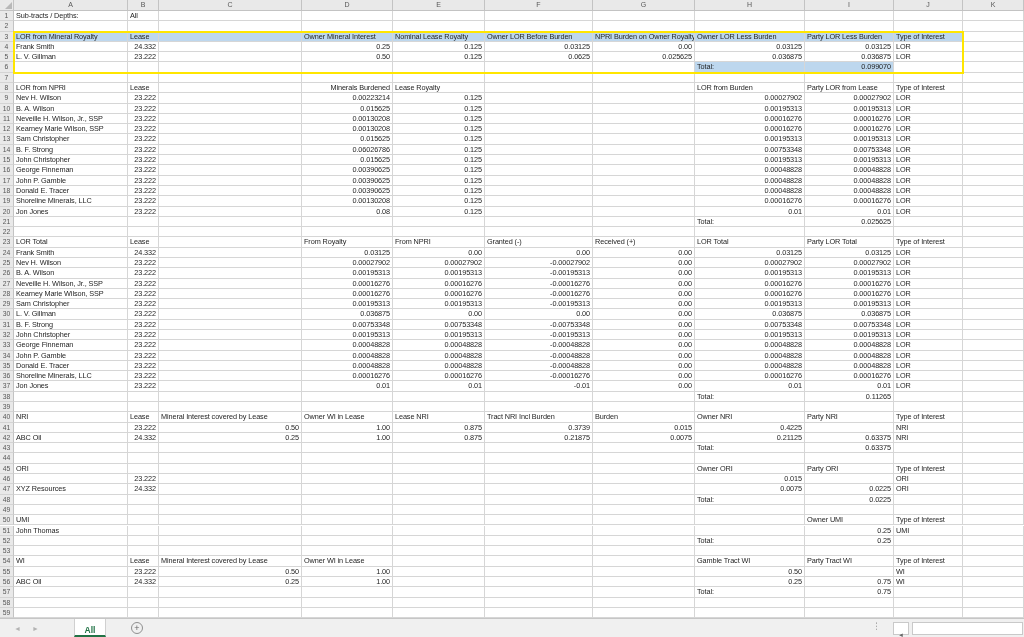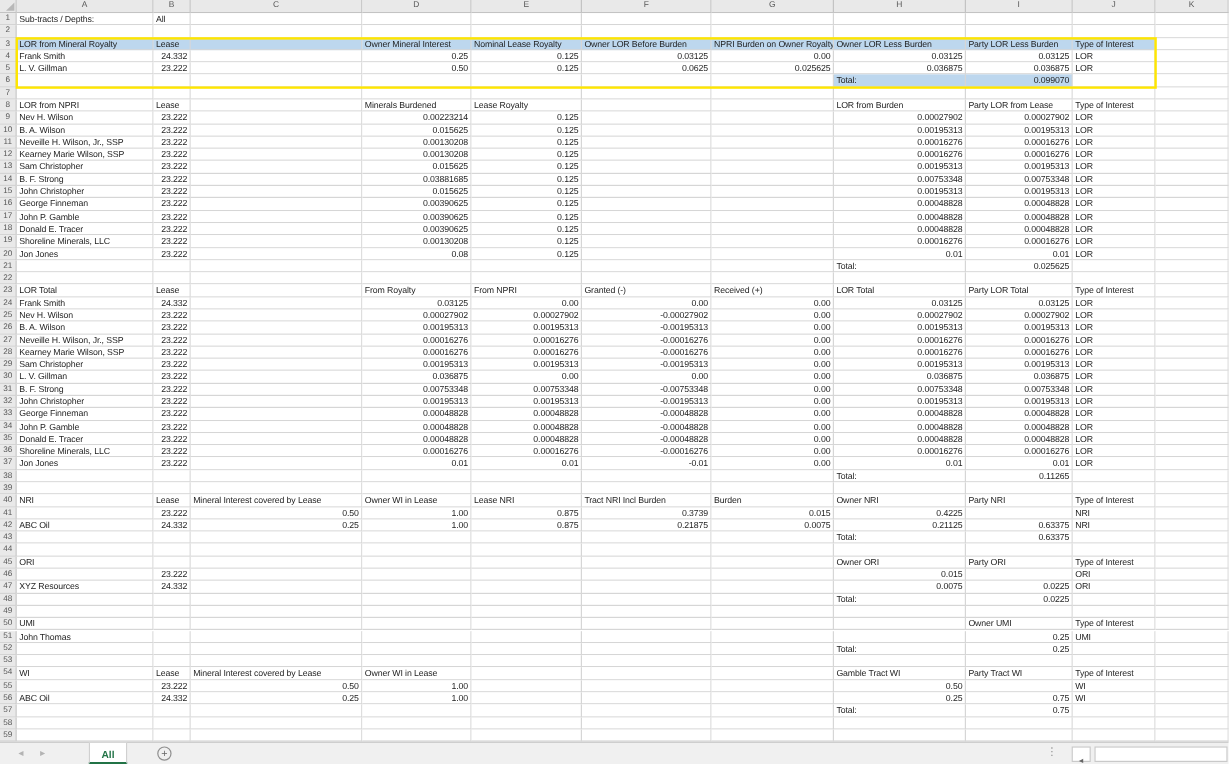--- a/index.html
+++ b/index.html
@@ -200,21 +200,21 @@
       <div class="cell" style="left: 379px; top: 61.74px; width: 92px; height: 10.29px;"></div>
       <div class="cell" style="left: 471px; top: 61.74px; width: 108px; height: 10.29px;"></div>
       <div class="cell" style="left: 579px; top: 61.74px; width: 102px; height: 10.29px;"></div>
       <div class="cell" style="left: 681px; top: 61.74px; width: 110px; height: 10.29px;"></div>
       <div class="cell" style="left: 791px; top: 61.74px; width: 89px; height: 10.29px;"></div>
       <div class="cell" style="left: 880px; top: 61.74px; width: 69px; height: 10.29px;"></div>
       <div class="cell" style="left: 949px; top: 61.74px; width: 61px; height: 10.29px;"></div>
       <div class="cell txt" style="left: 0px; top: 72.03px; width: 114px; height: 10.29px;">LOR from NPRI</div>
       <div class="cell txt" style="left: 114px; top: 72.03px; width: 31px; height: 10.29px;">Lease</div>
       <div class="cell" style="left: 145px; top: 72.03px; width: 143px; height: 10.29px;"></div>
-      <div class="cell txt" style="left: 288px; top: 72.03px; width: 91px; height: 10.29px;">Minerals Burdened</div>
+      <div class="cell txt" style="left: 288px; top: 72.03px; width: 91px; height: 10.29px; text-align: right;">Minerals Burdened</div>
       <div class="cell txt" style="left: 379px; top: 72.03px; width: 92px; height: 10.29px;">Lease Royalty</div>
       <div class="cell" style="left: 471px; top: 72.03px; width: 108px; height: 10.29px;"></div>
       <div class="cell" style="left: 579px; top: 72.03px; width: 102px; height: 10.29px;"></div>
       <div class="cell txt" style="left: 681px; top: 72.03px; width: 110px; height: 10.29px;">LOR from Burden</div>
       <div class="cell txt" style="left: 791px; top: 72.03px; width: 89px; height: 10.29px;">Party LOR from Lease</div>
       <div class="cell txt" style="left: 880px; top: 72.03px; width: 69px; height: 10.29px;">Type of Interest</div>
       <div class="cell" style="left: 949px; top: 72.03px; width: 61px; height: 10.29px;"></div>
       <div class="cell txt" style="left: 0px; top: 82.32px; width: 114px; height: 10.29px;">Nev H. Wilson</div>
       <div class="cell num" style="left: 114px; top: 82.32px; width: 31px; height: 10.29px;">23.222</div>
       <div class="cell" style="left: 145px; top: 82.32px; width: 143px; height: 10.29px;"></div>
@@ -266,21 +266,21 @@
       <div class="cell num" style="left: 379px; top: 123.48px; width: 92px; height: 10.29px;">0.125</div>
       <div class="cell" style="left: 471px; top: 123.48px; width: 108px; height: 10.29px;"></div>
       <div class="cell" style="left: 579px; top: 123.48px; width: 102px; height: 10.29px;"></div>
       <div class="cell num" style="left: 681px; top: 123.48px; width: 110px; height: 10.29px;">0.00195313</div>
       <div class="cell num" style="left: 791px; top: 123.48px; width: 89px; height: 10.29px;">0.00195313</div>
       <div class="cell txt" style="left: 880px; top: 123.48px; width: 69px; height: 10.29px;">LOR</div>
       <div class="cell" style="left: 949px; top: 123.48px; width: 61px; height: 10.29px;"></div>
       <div class="cell txt" style="left: 0px; top: 133.77px; width: 114px; height: 10.29px;">B. F. Strong</div>
       <div class="cell num" style="left: 114px; top: 133.77px; width: 31px; height: 10.29px;">23.222</div>
       <div class="cell" style="left: 145px; top: 133.77px; width: 143px; height: 10.29px;"></div>
-      <div class="cell num" style="left: 288px; top: 133.77px; width: 91px; height: 10.29px;">0.03881685</div>
+      <div class="cell num" style="left: 288px; top: 133.77px; width: 91px; height: 10.29px;">0.06026786</div>
       <div class="cell num" style="left: 379px; top: 133.77px; width: 92px; height: 10.29px;">0.125</div>
       <div class="cell" style="left: 471px; top: 133.77px; width: 108px; height: 10.29px;"></div>
       <div class="cell" style="left: 579px; top: 133.77px; width: 102px; height: 10.29px;"></div>
       <div class="cell num" style="left: 681px; top: 133.77px; width: 110px; height: 10.29px;">0.00753348</div>
       <div class="cell num" style="left: 791px; top: 133.77px; width: 89px; height: 10.29px;">0.00753348</div>
       <div class="cell txt" style="left: 880px; top: 133.77px; width: 69px; height: 10.29px;">LOR</div>
       <div class="cell" style="left: 949px; top: 133.77px; width: 61px; height: 10.29px;"></div>
       <div class="cell txt" style="left: 0px; top: 144.06px; width: 114px; height: 10.29px;">John Christopher</div>
       <div class="cell num" style="left: 114px; top: 144.06px; width: 31px; height: 10.29px;">23.222</div>
       <div class="cell" style="left: 145px; top: 144.06px; width: 143px; height: 10.29px;"></div>

